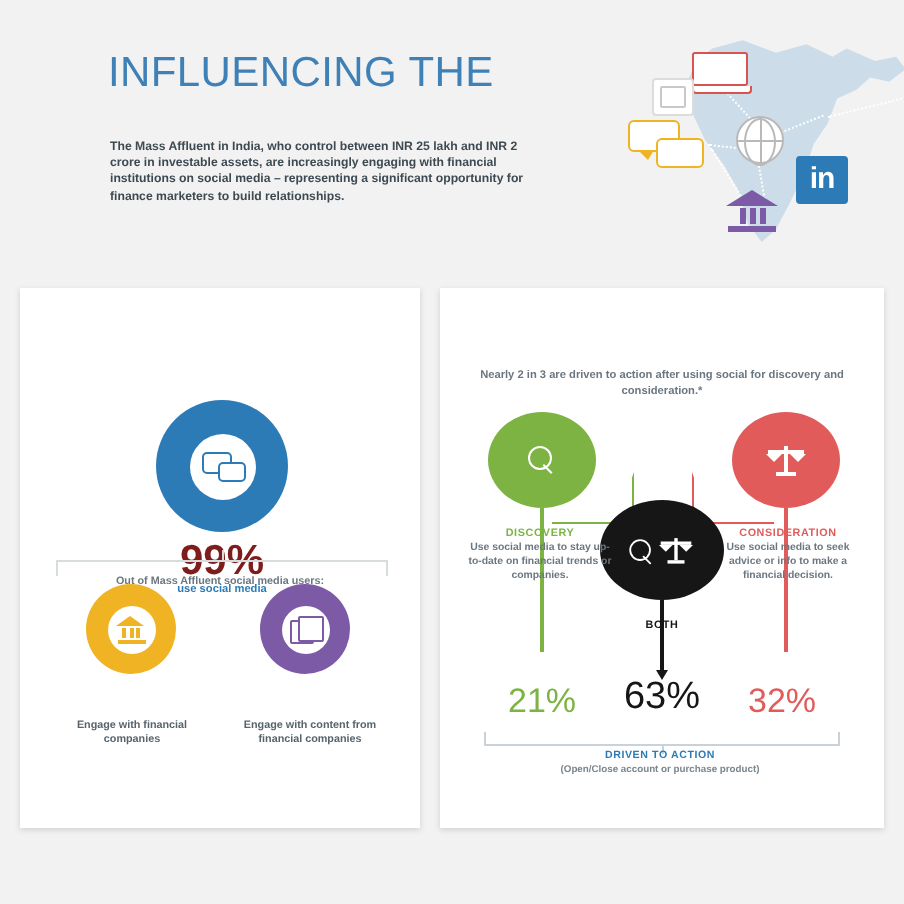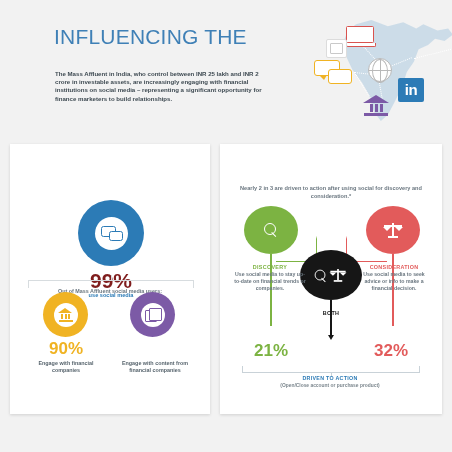--- a/index.html
+++ b/index.html
@@ -131,21 +131,21 @@
   .s-disc{left:50px;top:110px;height:72px;background:#7cb342;}
   .s-cons{left:172px;top:110px;height:72px;background:#e25b5b;}
   .s-both{left:110px;top:156px;height:36px;background:#161616;}
   .s-both:after{content:"";position:absolute;left:-2px;bottom:-4px;width:0;height:0;
     border-left:3px solid transparent;border-right:3px solid transparent;border-top:5px solid #161616;}
 
   .conn{position:absolute;border-style:solid;border-color:transparent;}
   .c-l{left:56px;top:92px;width:40px;height:22px;border-left:0;border-bottom:1.5px solid #7cb342;border-right:1.5px solid #7cb342;border-radius:0 0 9px 0;}
   .c-r{left:126px;top:92px;width:40px;height:22px;border-right:0;border-bottom:1.5px solid #e25b5b;border-left:1.5px solid #e25b5b;border-radius:0 0 0 9px;}
 
-  .bigpct{position:absolute;text-align:center;font-weight:700;font-size:17px;line-height:18px;}
+  .bigpct{position:absolute;text-align:center;font-weight:400;font-size:17px;line-height:18px;}
   .bp-21{left:18px;top:198px;width:66px;color:#7cb342;}
   .bp-63{left:78px;top:196px;width:66px;color:#161616;font-size:19px;}
   .bp-32{left:138px;top:198px;width:66px;color:#e25b5b;}
 
   .dbrack{position:absolute;left:22px;top:222px;width:176px;height:6px;
     border:1px solid #c9d2d8;border-top:none;}
   .dbrack:after{content:"";position:absolute;left:50%;bottom:-5px;height:5px;border-left:1px solid #c9d2d8;}
   .dta{position:absolute;left:22px;top:231px;width:176px;text-align:center;color:#2c7bb6;font-size:5.3px;font-weight:700;letter-spacing:.3px;}
   .dtb{position:absolute;left:22px;top:239px;width:176px;text-align:center;color:#7b868d;font-size:4.9px;font-weight:700;}
 
@@ -238,21 +238,20 @@
           <div class="r"></div>
             <div class="c">
               <span></span>
               <span></span>
               <span></span>
             </div>
             <div class="f"></div>
         </div>
       </div>
     </div>
-    <div class="pct pct-90">90%</div>
     <div class="cap-90">Engage with financial companies</div>
 
     <div class="donut d-small d-p" style="background:#7c5aa6;">
       <div class="hole">
         <div class="news-g">
           <div class="p p1"></div>
             <div class="p p2"></div>
         </div>
       </div>
     </div>
@@ -304,20 +303,21 @@
       <div class="lbl-head">DISCOVERY</div>
       <div class="lbl-body">Use social media to stay up-to-date on financial trends or companies.</div>
     </div>
     <div class="lbl l-cons">
       <div class="lbl-head">CONSIDERATION</div>
       <div class="lbl-body">Use social media to seek advice or info to make a financial decision.</div>
     </div>
     <div class="lbl l-both">BOTH</div>
 
     <div class="bigpct bp-21">21%</div>
+    <div class="bigpct bp-63">63%</div>
     <div class="bigpct bp-32">32%</div>
 
     <div class="dbrack"></div>
     <div class="dta">DRIVEN TO ACTION</div>
     <div class="dtb">(Open/Close account or purchase product)</div>
   </div>
 
 </div>
 
 </body></html>

